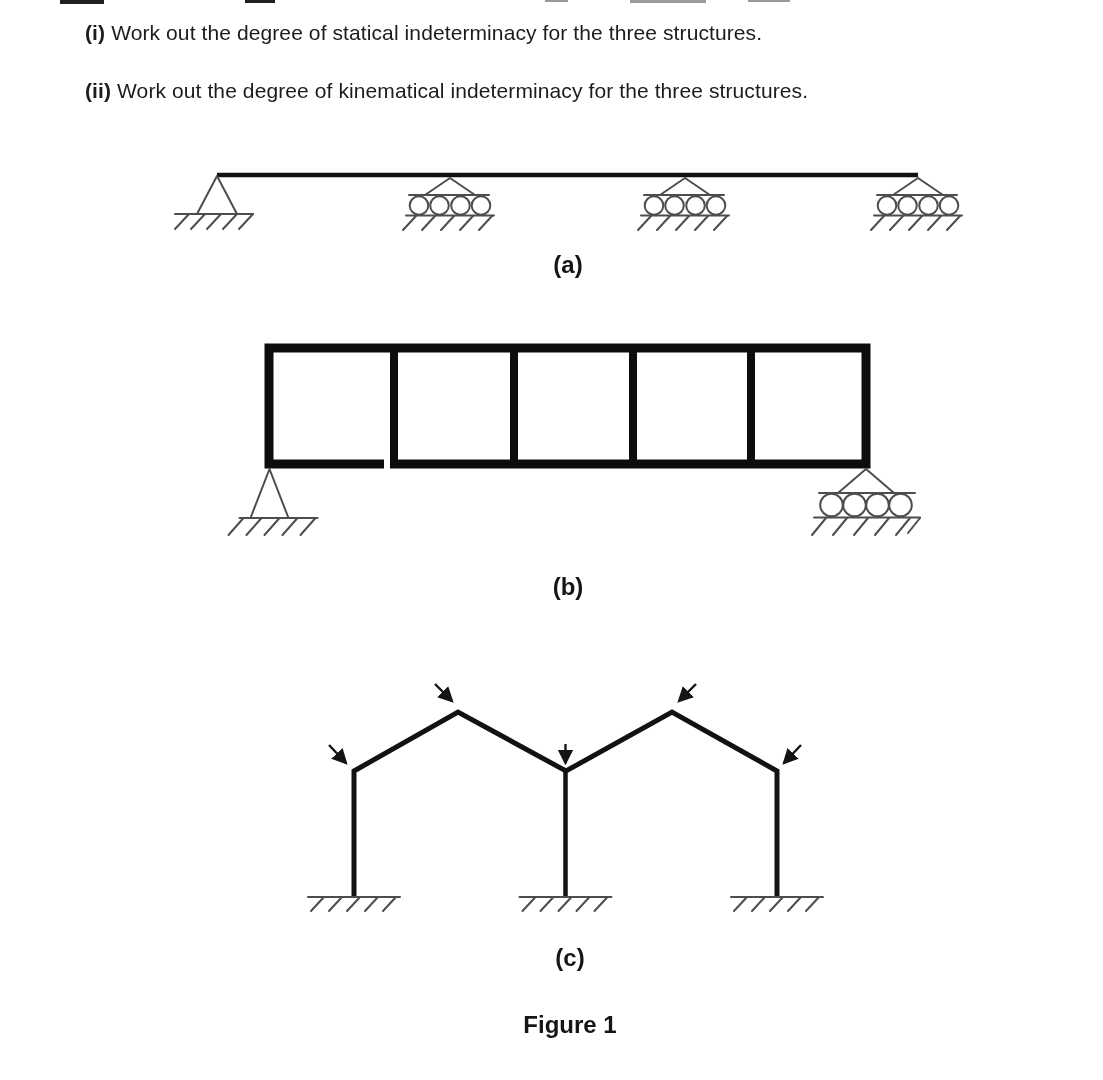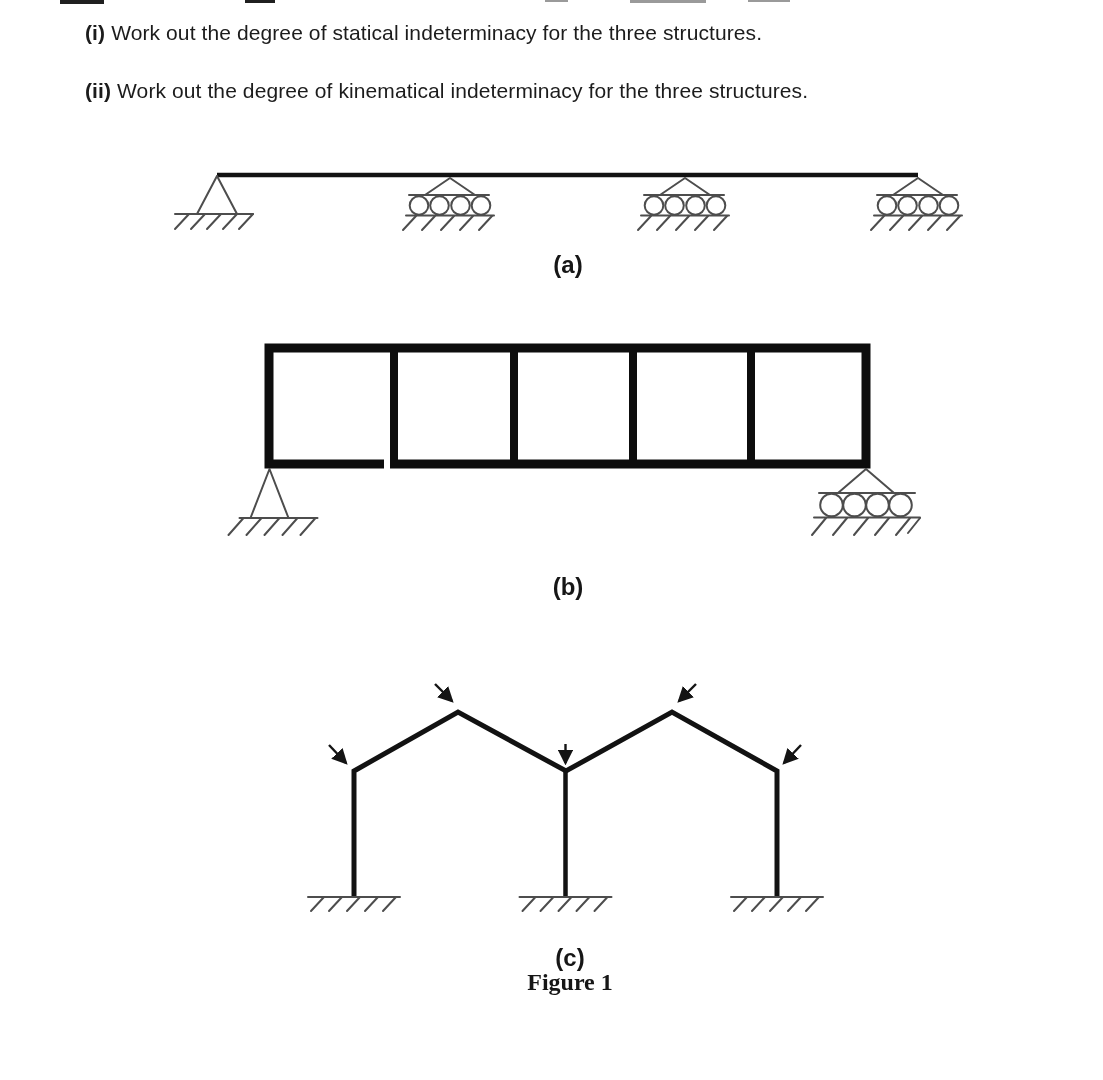--- a/index.html
+++ b/index.html
@@ -128,15 +128,15 @@
 
       <use href="#fixedC" x="354" y="897"></use>
       <use href="#fixedC" x="565.5" y="897"></use>
       <use href="#fixedC" x="777" y="897"></use>
     </g>
   </svg>
 
   <div class="figlabel" style="left:568px;top:251px;">(a)</div>
   <div class="figlabel" style="left:568px;top:573px;">(b)</div>
   <div class="figlabel" style="left:570px;top:944px;">(c)</div>
-  <div class="figlabel" style="left:570px;top:969px;font-family:Liberation Serif, serif;">Figure 1</div>
+  <div class="figlabel" style="left:570px;top:1011px;">Figure 1</div>
 
 </div>
 
 </body></html>

